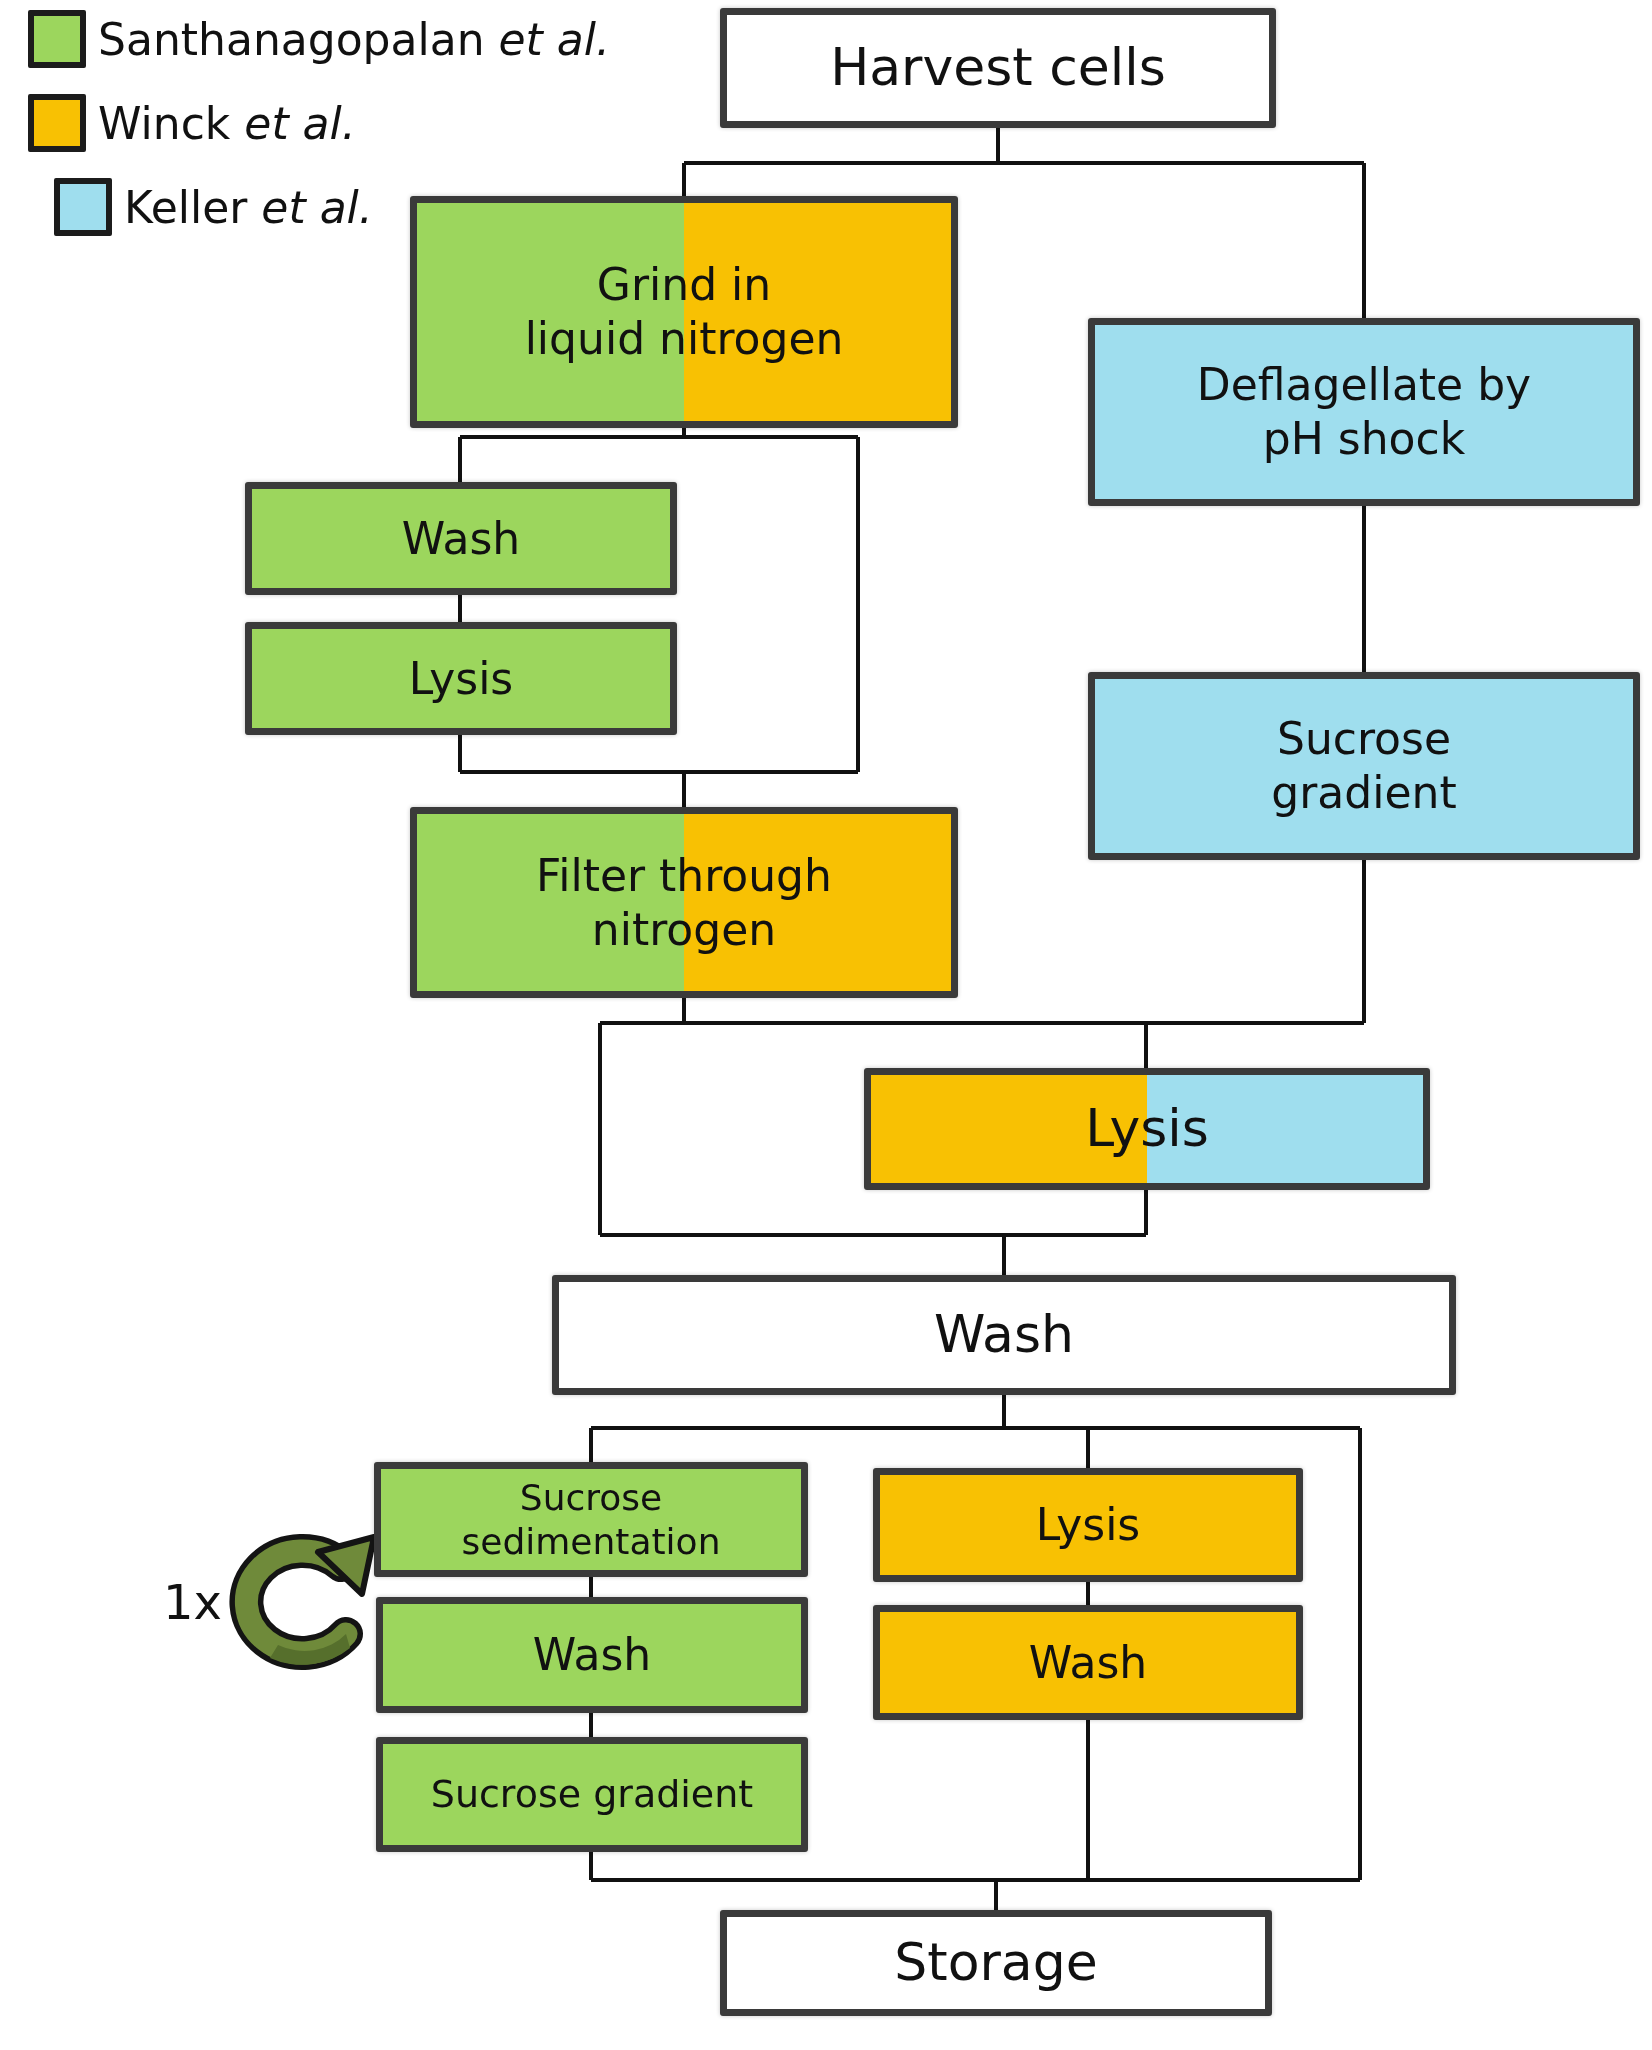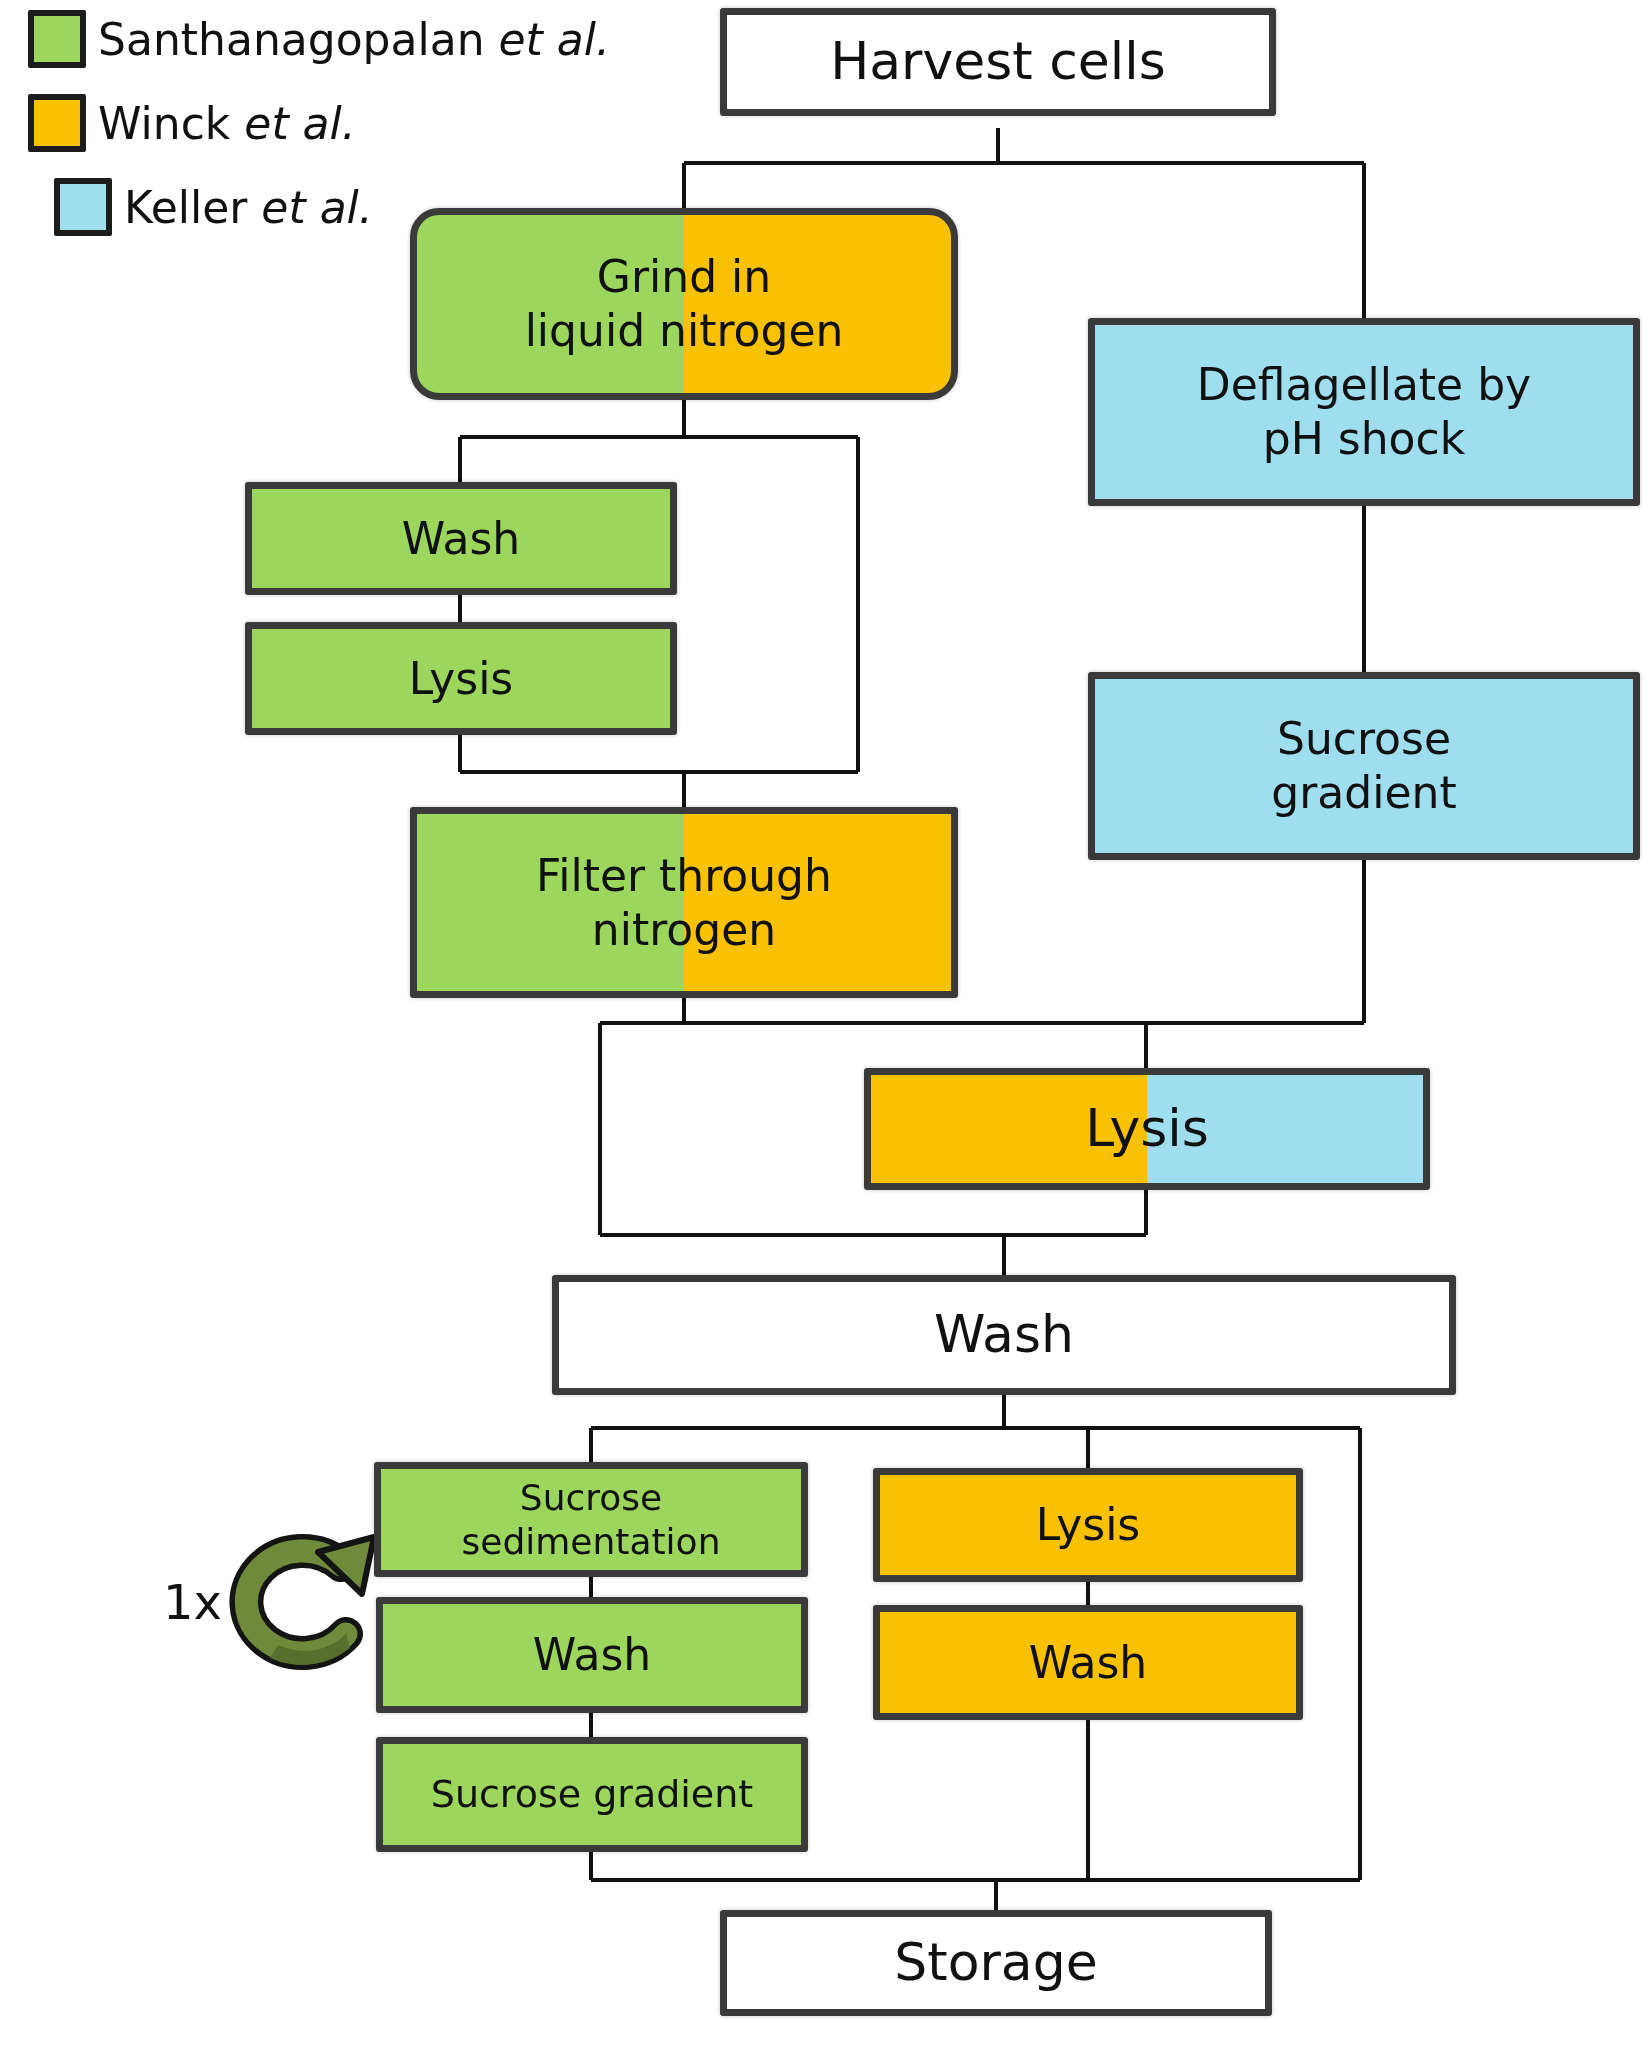--- a/index.html
+++ b/index.html
@@ -130,23 +130,23 @@
   </div>
   <div class="legend-row" style="top:94px;">
     <span class="swatch" style="background:var(--c-orange);"></span>
     <span class="legend-label"><span>Winck </span><span class="suffix">et al.</span></span>
   </div>
   <div class="legend-row" style="top:178px;padding-left:26px;">
     <span class="swatch" style="background:var(--c-blue);"></span>
     <span class="legend-label"><span>Keller </span><span class="suffix">et al.</span></span>
   </div>
 
-  <div class="box fill-white t-xl" style="left:720px;top:8px;width:556px;height:108px;">Harvest cells</div>
+  <div class="box fill-white t-xl" style="left:720px;top:8px;width:556px;height:120px;">Harvest cells</div>
 
-  <div class="box fill-green-orange t-lg" style="left:410px;top:208px;width:548px;height:192px;border-radius:29px;">
+  <div class="box fill-green-orange t-lg" style="left:410px;top:196px;width:548px;height:232px;">
     <span>Grind in</span>
     <span>liquid nitrogen</span>
   </div>
 
   <div class="box fill-blue t-lg" style="left:1088px;top:318px;width:552px;height:188px;">
     <span>Deflagellate by</span>
     <span>pH shock</span>
   </div>
 
   <div class="box fill-green t-lg" style="left:245px;top:482px;width:432px;height:113px;">Wash</div>

